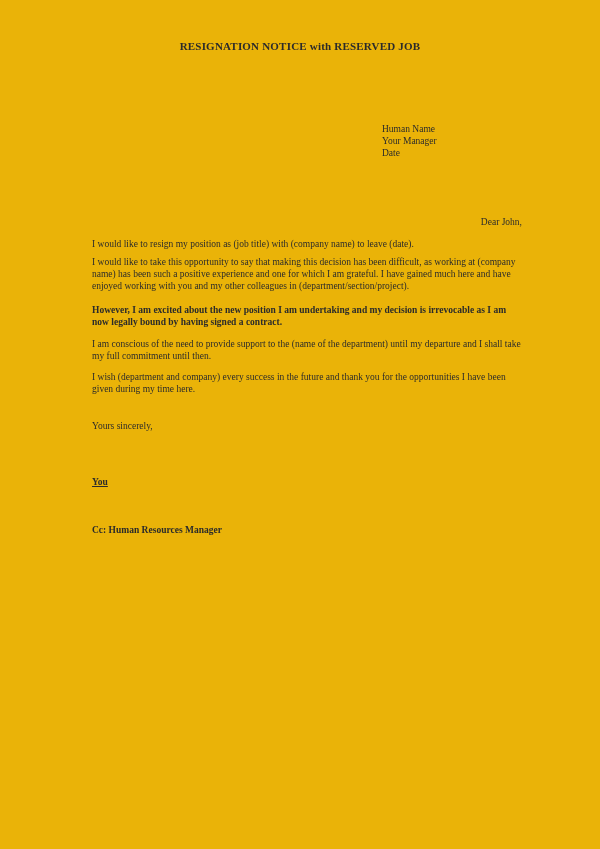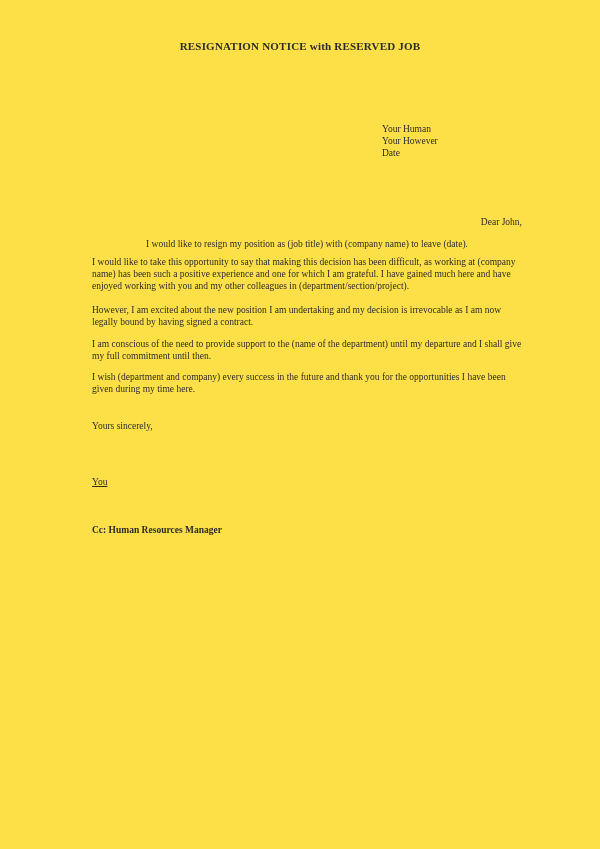--- a/index.html
+++ b/index.html
@@ -4,21 +4,21 @@
 <style>
   html, body {
     margin: 0;
     padding: 0;
     background: #ffffff;
   }
   .page {
     position: relative;
     width: 600px;
     height: 849px;
-    background: #fde047;
+    background: #eab308;
     font-family: "Liberation Serif", "DejaVu Serif", serif;
     font-size: 9.5px;
     line-height: 12px;
     color: #2b2b2b;
     overflow: hidden;
     box-sizing: border-box;
   }
   .title {
     padding-top: 40px;
     text-align: center;
@@ -35,57 +35,57 @@
     margin-left: 92px;
   }
   .body-text {
     margin-left: 92px;
     width: 430px;
   }
   p {
     margin: 0;
   }
   .salutation   { margin-top: 57px; text-align: right; }
-  .para-1       { margin-top: 10px; text-align: center; }
+  .para-1       { margin-top: 10px; }
   .para-2       { margin-top: 6px; }
-  .para-3       { margin-top: 12px; }
+  .para-3       { margin-top: 12px; font-weight: bold; }
   .para-4       { margin-top: 10px; }
   .para-5       { margin-top: 9px;  }
   .closing      { margin-top: 25px; }
   .signature {
     margin-top: 44px;
-    font-weight: normal;
+    font-weight: bold;
     text-decoration: underline;
   }
   .cc-line      { margin-top: 36px; font-weight: bold; }
 </style>
 </head>
 <body>
 
 <div class="page">
 
   <div class="title">RESIGNATION NOTICE with RESERVED JOB</div>
 
   <div class="sender-block">
-    <div>Your Human</div>
-    <div>Your However</div>
+    <div>Human Name</div>
+    <div>Your Manager</div>
     <div>Date</div>
   </div>
 
 
   <div class="body-text">
     <p class="salutation">Dear John,</p>
 
     <p class="para-1">I would like to resign my position as (job title) with (company name) to leave (date).</p>
 
     <p class="para-2">I would like to take this opportunity to say that making this decision has been difficult, as working at (company name) has been such a positive experience and one for which I am grateful. I have gained much here and have enjoyed working with you and my other colleagues in (department/section/project).</p>
 
     <p class="para-3">However, I am excited about the new position I am undertaking and my decision is irrevocable as I am now legally bound by having signed a contract.</p>
 
-    <p class="para-4">I am conscious of the need to provide support to the (name of the department) until my departure and I shall give my full commitment until then.</p>
+    <p class="para-4">I am conscious of the need to provide support to the (name of the department) until my departure and I shall take my full commitment until then.</p>
 
     <p class="para-5">I wish (department and company) every success in the future and thank you for the opportunities I have been given during my time here.</p>
 
     <p class="closing">Yours sincerely,</p>
 
     <p class="signature">You</p>
 
     <p class="cc-line">Cc: Human Resources Manager</p>
   </div>
 

